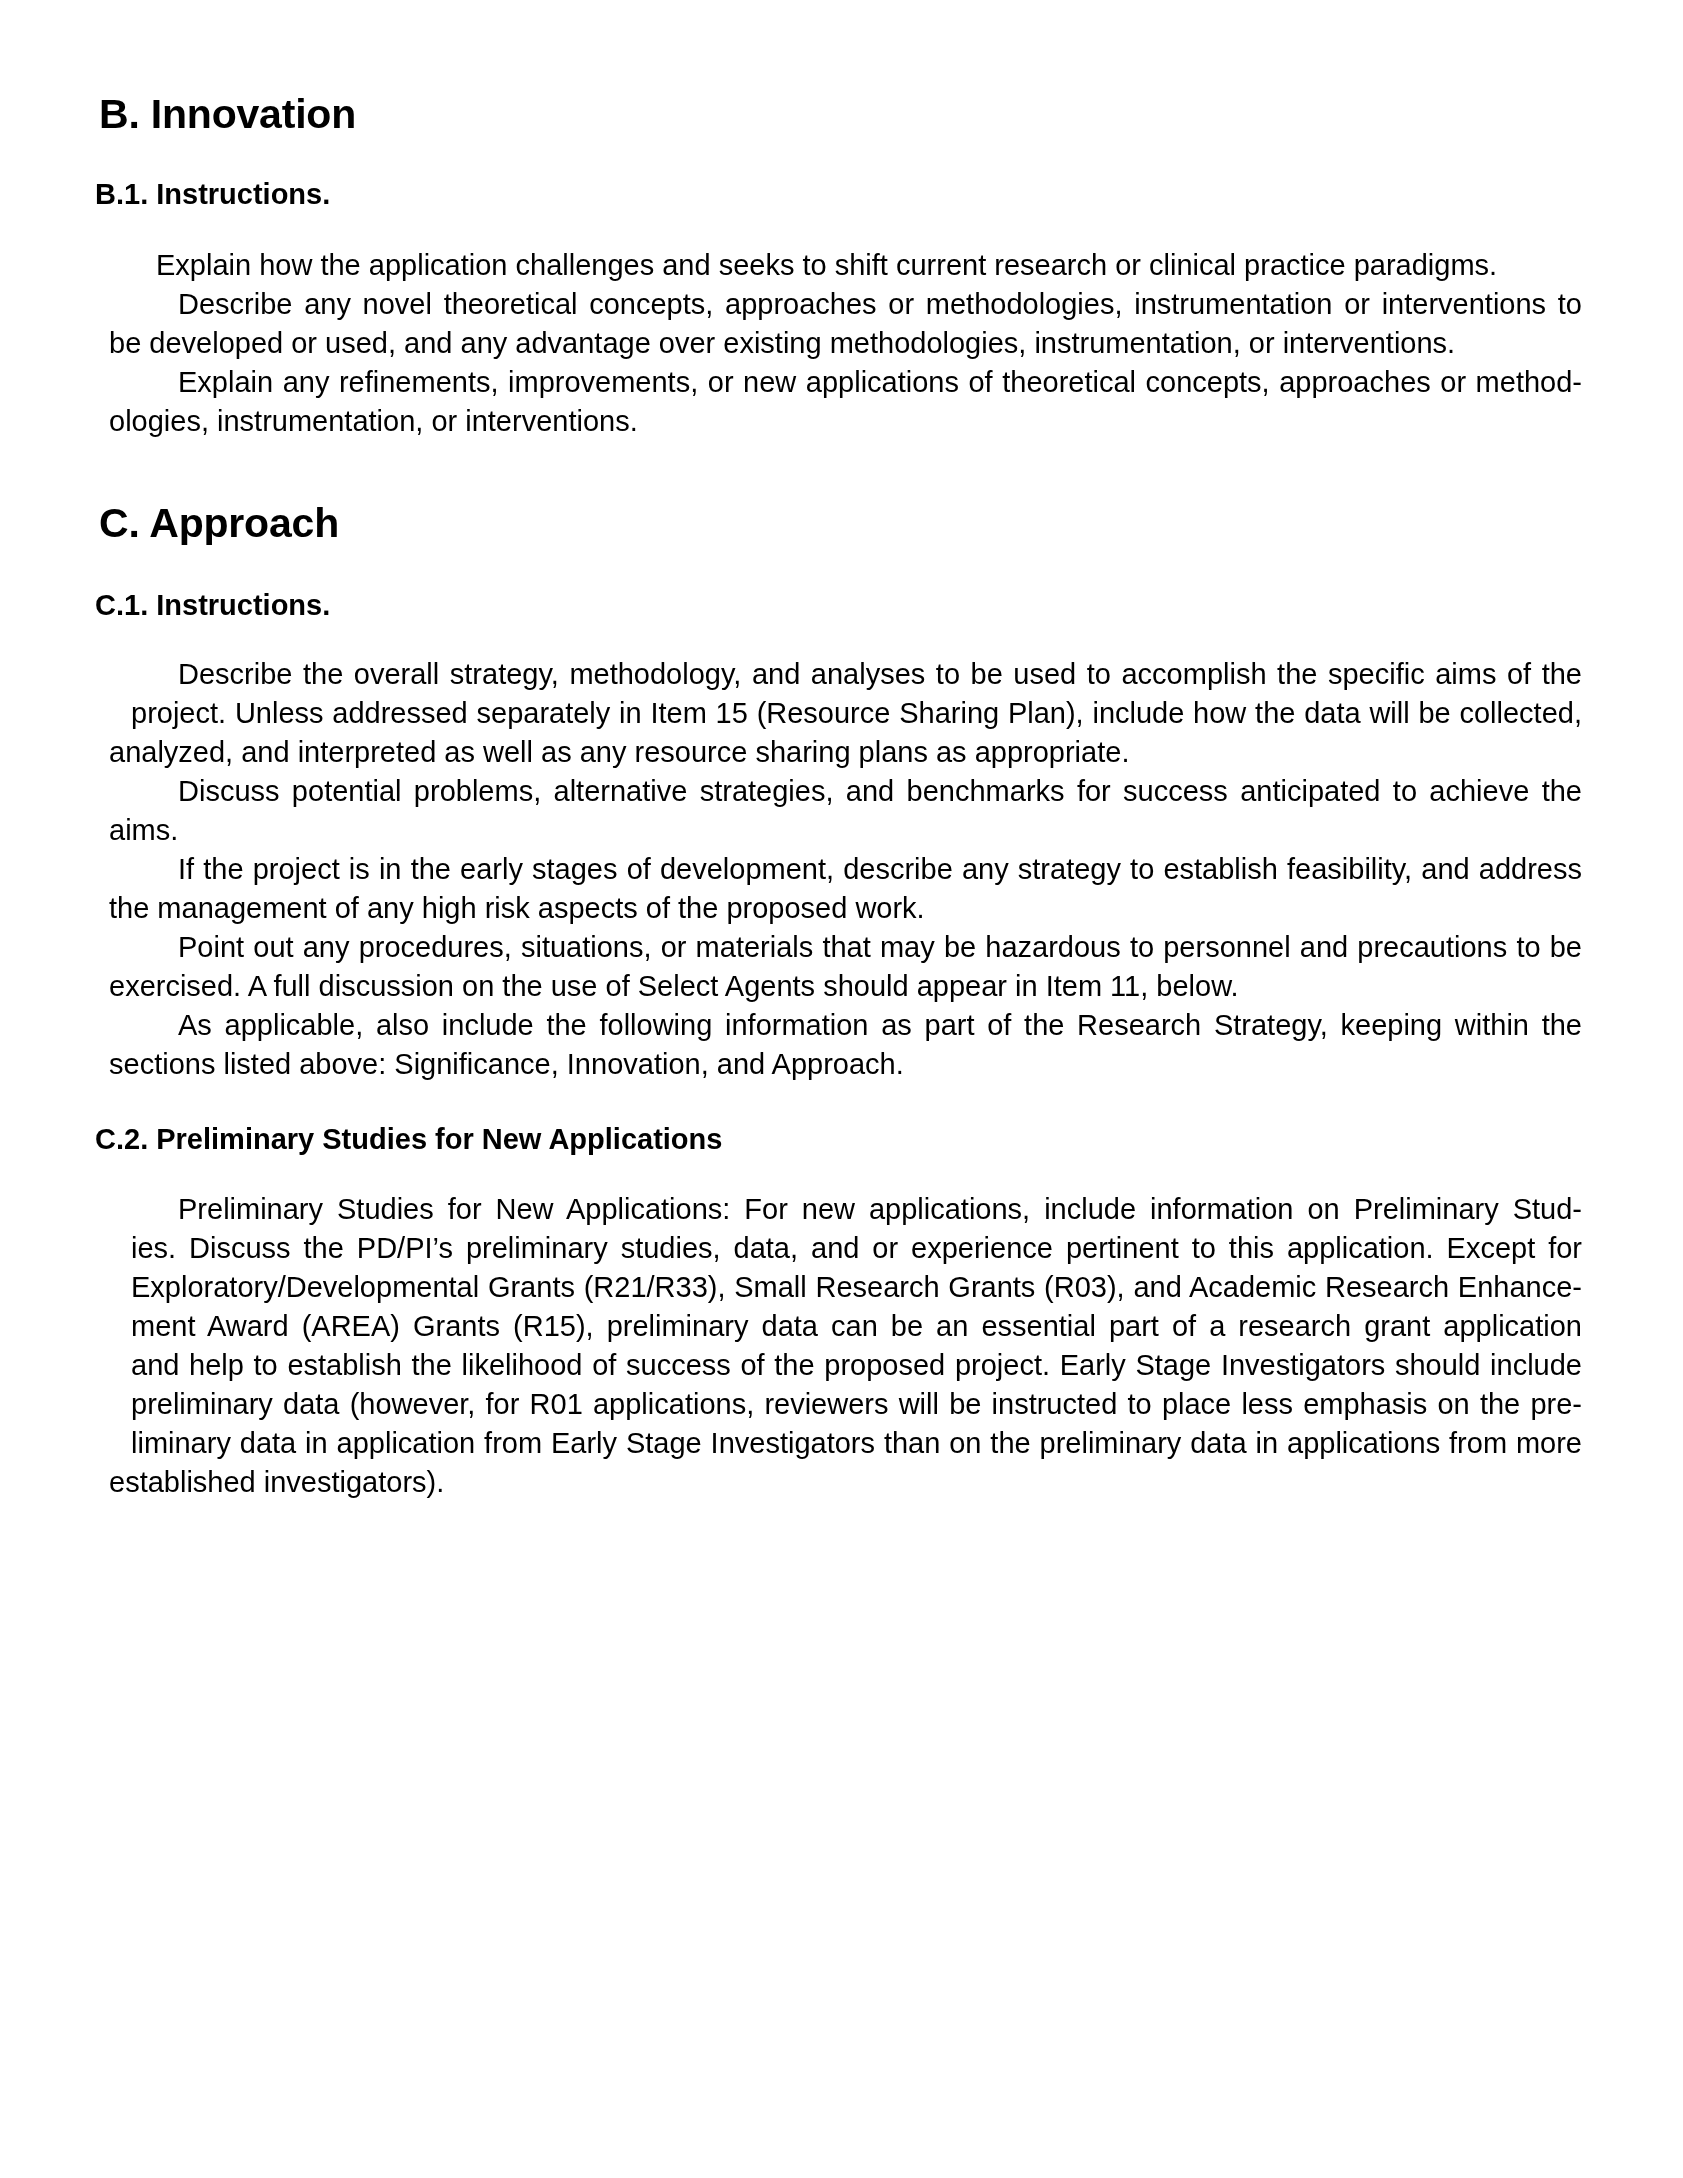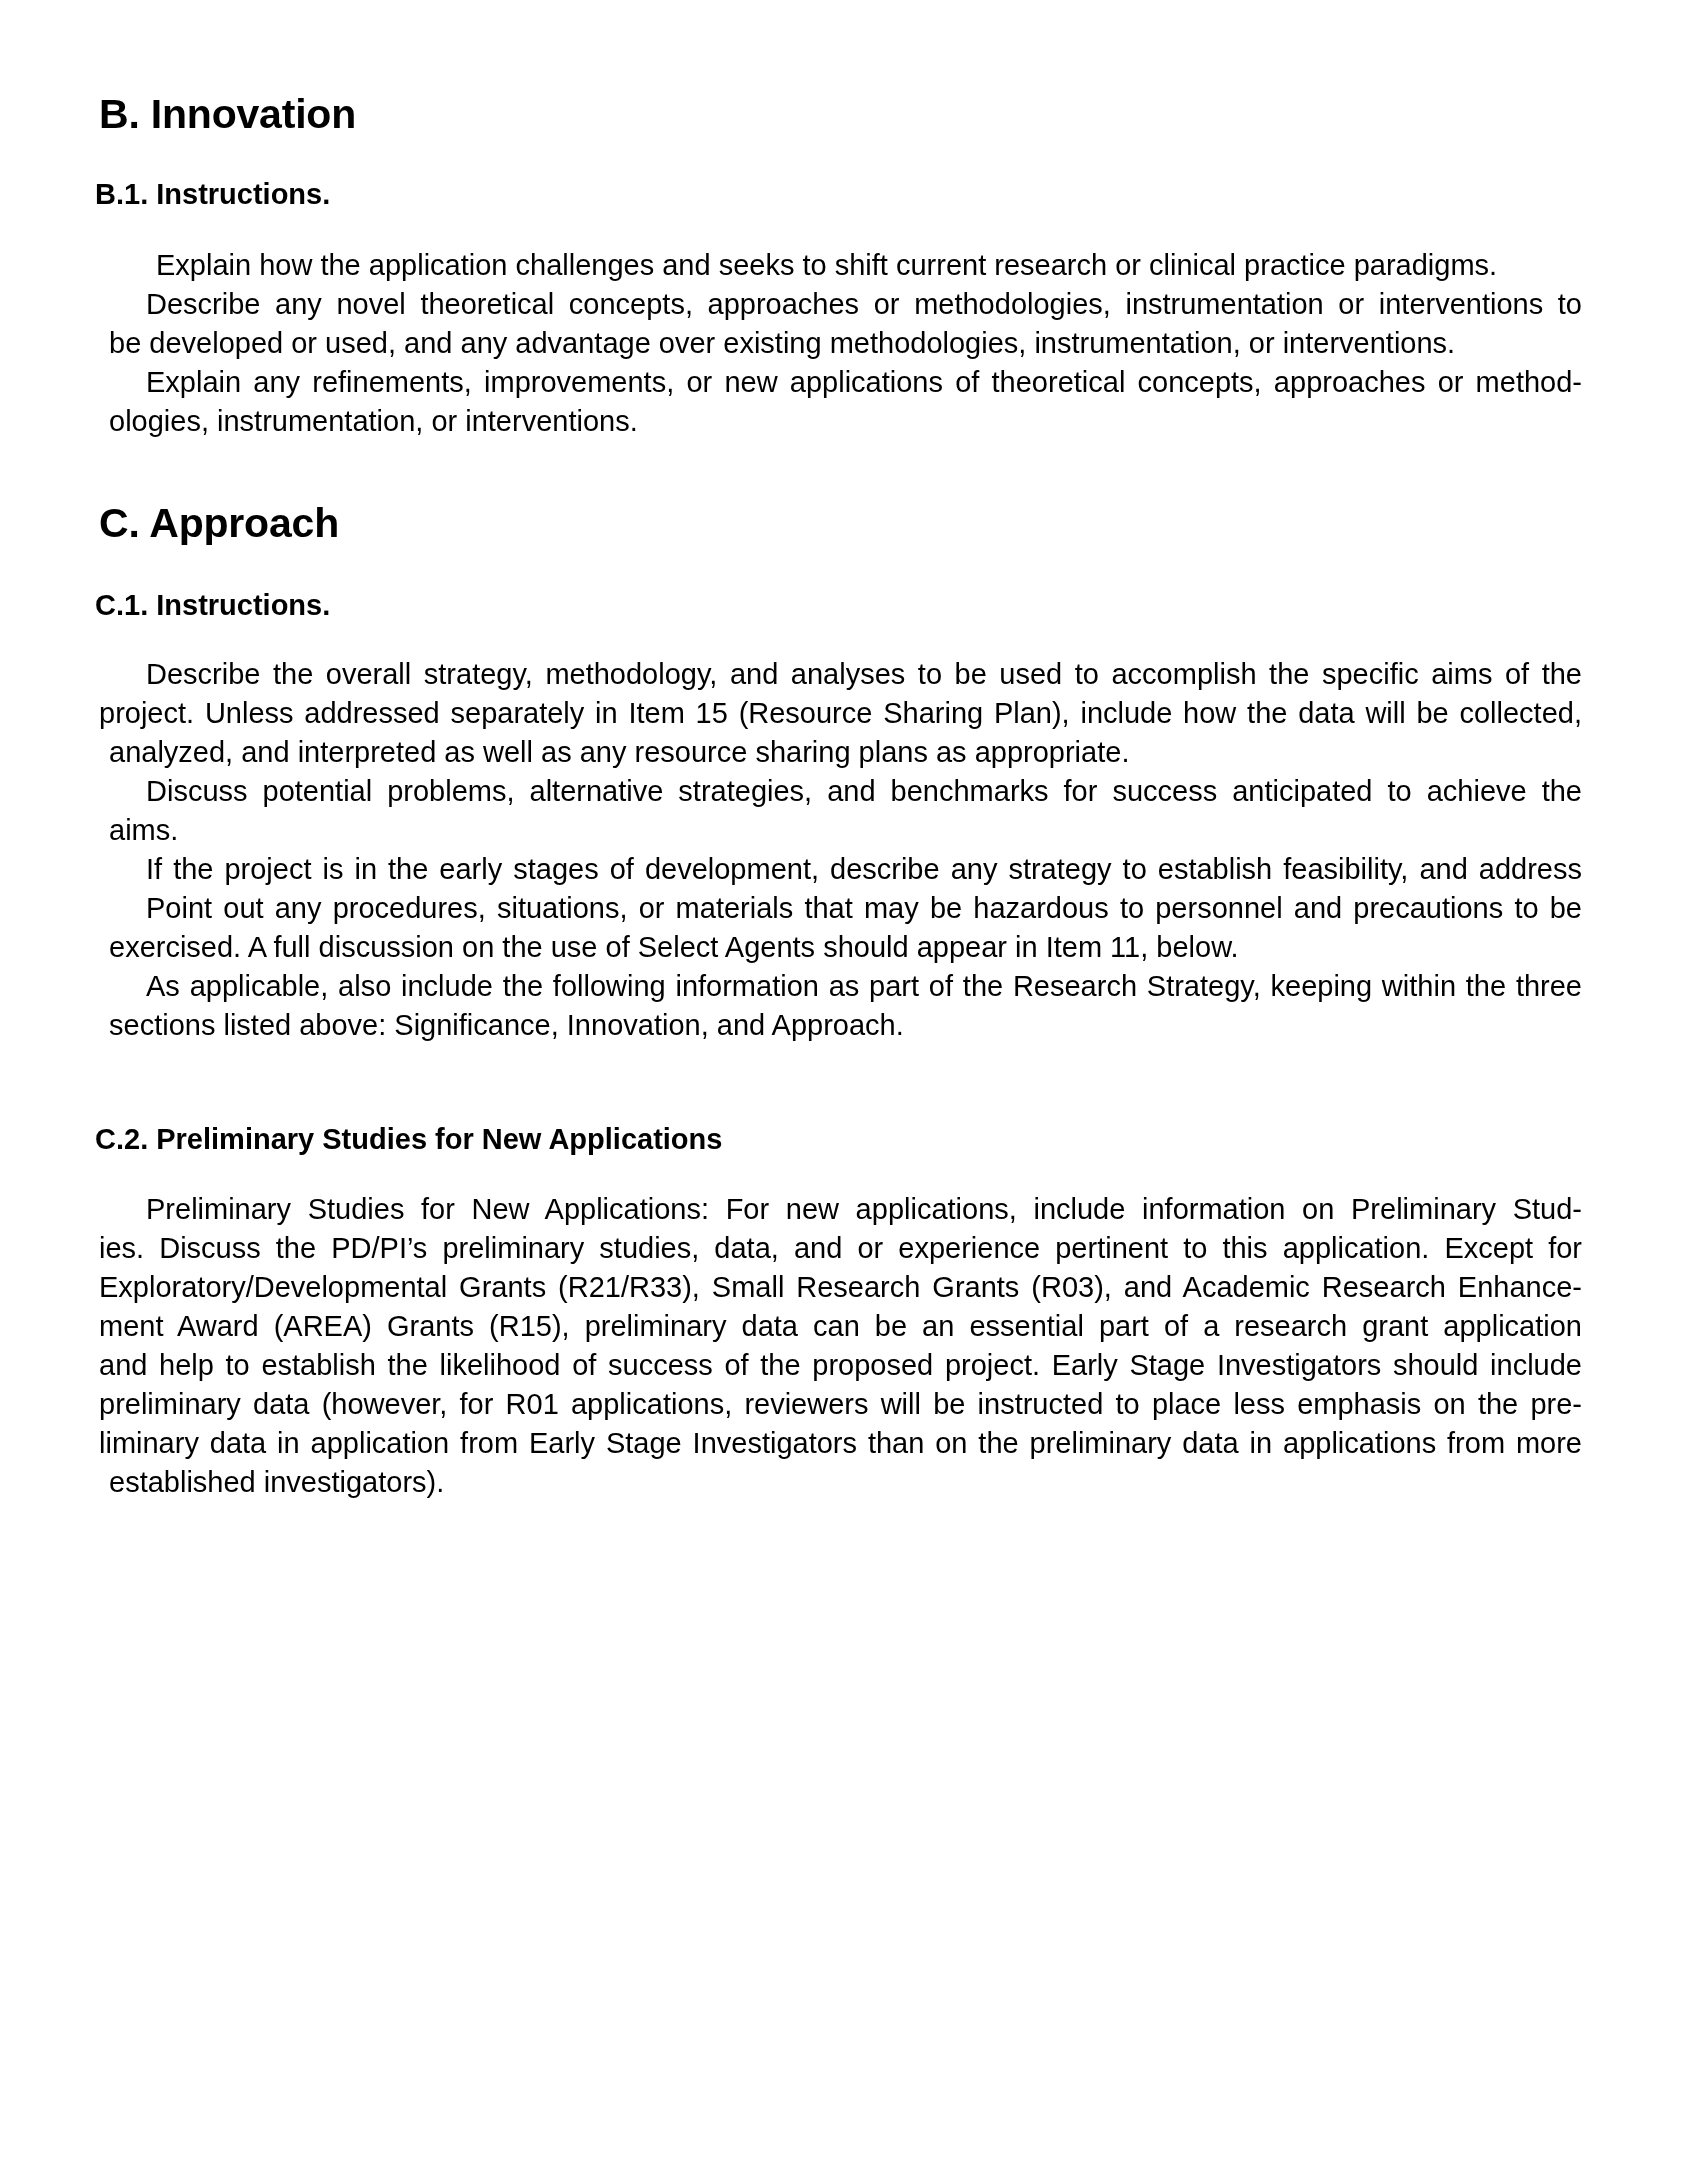--- a/index.html
+++ b/index.html
@@ -43,20 +43,21 @@
     display: block;
     height: 39px;
     white-space: nowrap;
     overflow: visible;
   }
   .line.justify {
     text-align: justify;
     text-align-last: justify;
     white-space: normal;
     overflow: hidden;
+    margin-left: 32px;
   }
   .line.indent {
     padding-left: 47px;
   }
   .line.last {
     text-align: left;
     margin-left: 10px;
   }
 </style>
 </head>
@@ -76,20 +77,21 @@
 <div class="h1" style="top:499px;">C. Approach</div>
 <div class="h2" style="top:587px;">C.1. Instructions.</div>
 
 <div class="body-block" style="top:655px;">
   <span class="line indent justify">Describe the overall strategy, methodology, and analyses to be used to accomplish the specific aims of the</span>
   <span class="line justify">project. Unless addressed separately in Item 15 (Resource Sharing Plan), include how the data will be collected,</span>
   <span class="line last">analyzed, and interpreted as well as any resource sharing plans as appropriate.</span>
   <span class="line indent justify">Discuss potential problems, alternative strategies, and benchmarks for success anticipated to achieve the</span>
   <span class="line last">aims.</span>
   <span class="line indent justify">If the project is in the early stages of development, describe any strategy to establish feasibility, and address</span>
+  <span class="line last">the management of any high risk aspects of the proposed work.</span>
   <span class="line indent justify">Point out any procedures, situations, or materials that may be hazardous to personnel and precautions to be</span>
   <span class="line last">exercised. A full discussion on the use of Select Agents should appear in Item 11, below.</span>
   <span class="line indent justify">As applicable, also include the following information as part of the Research Strategy, keeping within the three</span>
   <span class="line last">sections listed above: Significance, Innovation, and Approach.</span>
 </div>
 
 <div class="h2" style="top:1121px;">C.2. Preliminary Studies for New Applications</div>
 
 <div class="body-block" style="top:1190px;">
   <span class="line indent justify">Preliminary Studies for New Applications:  For new applications, include information on Preliminary Stud-</span>

